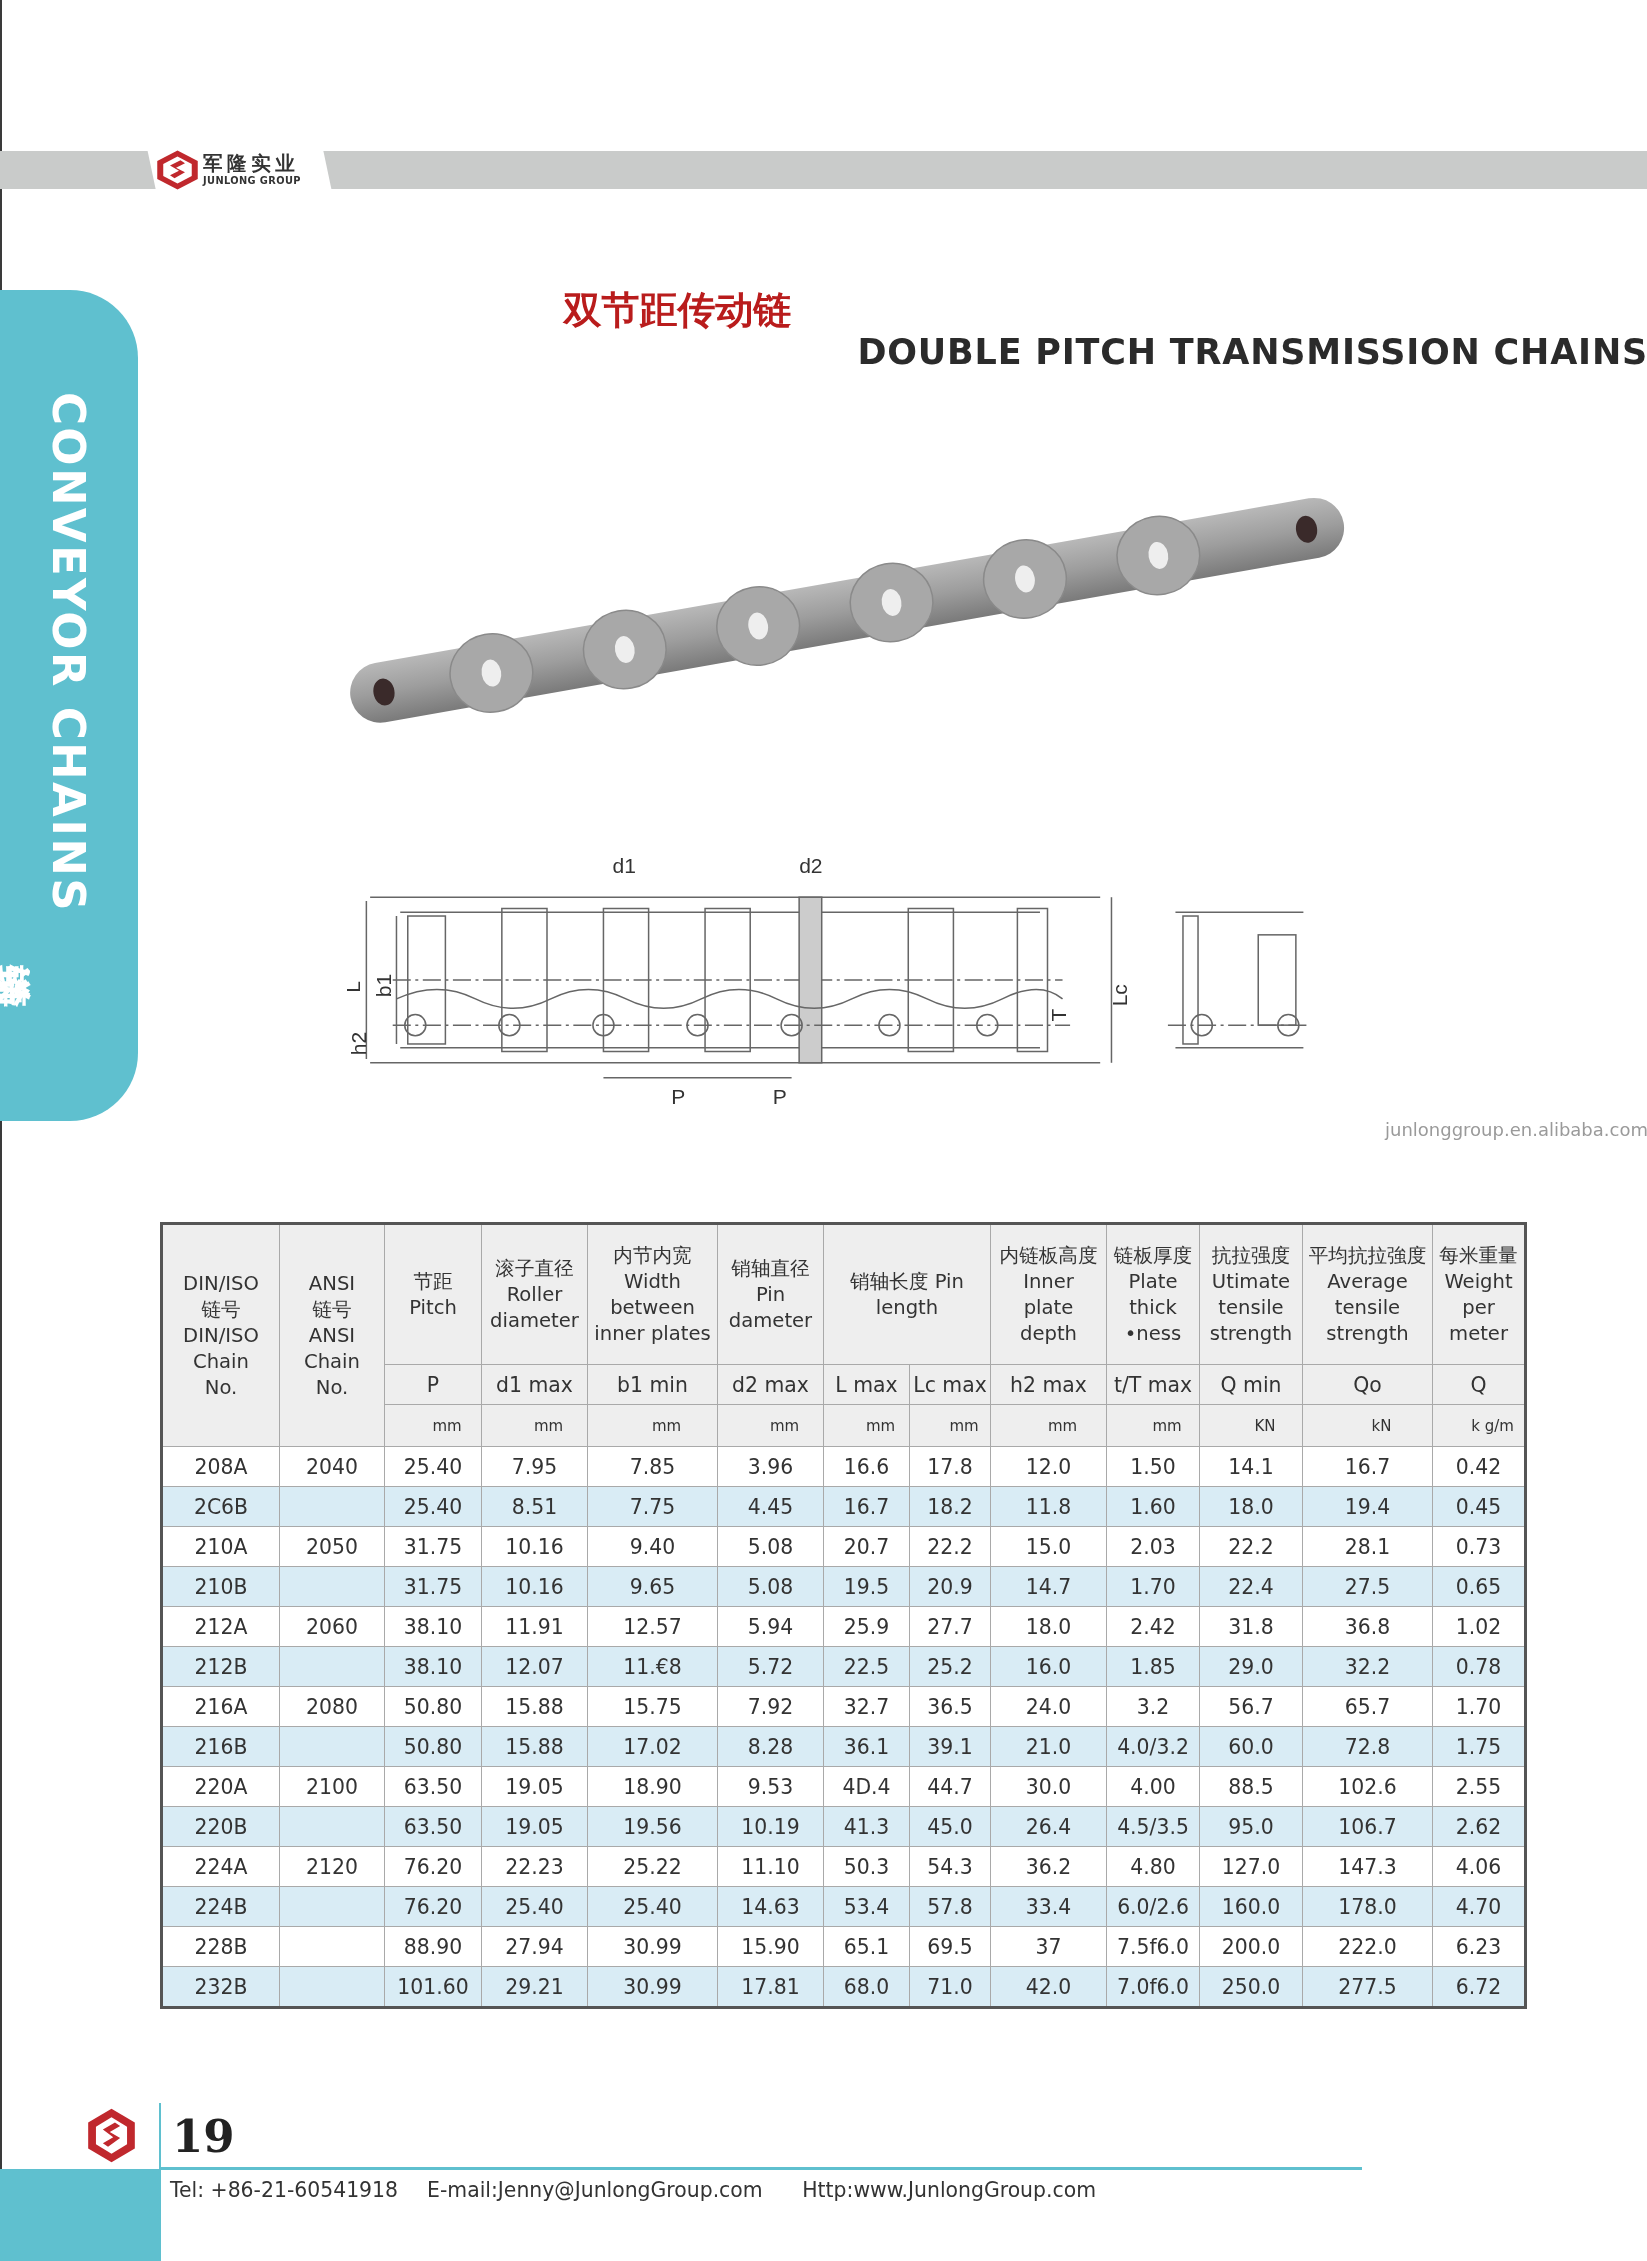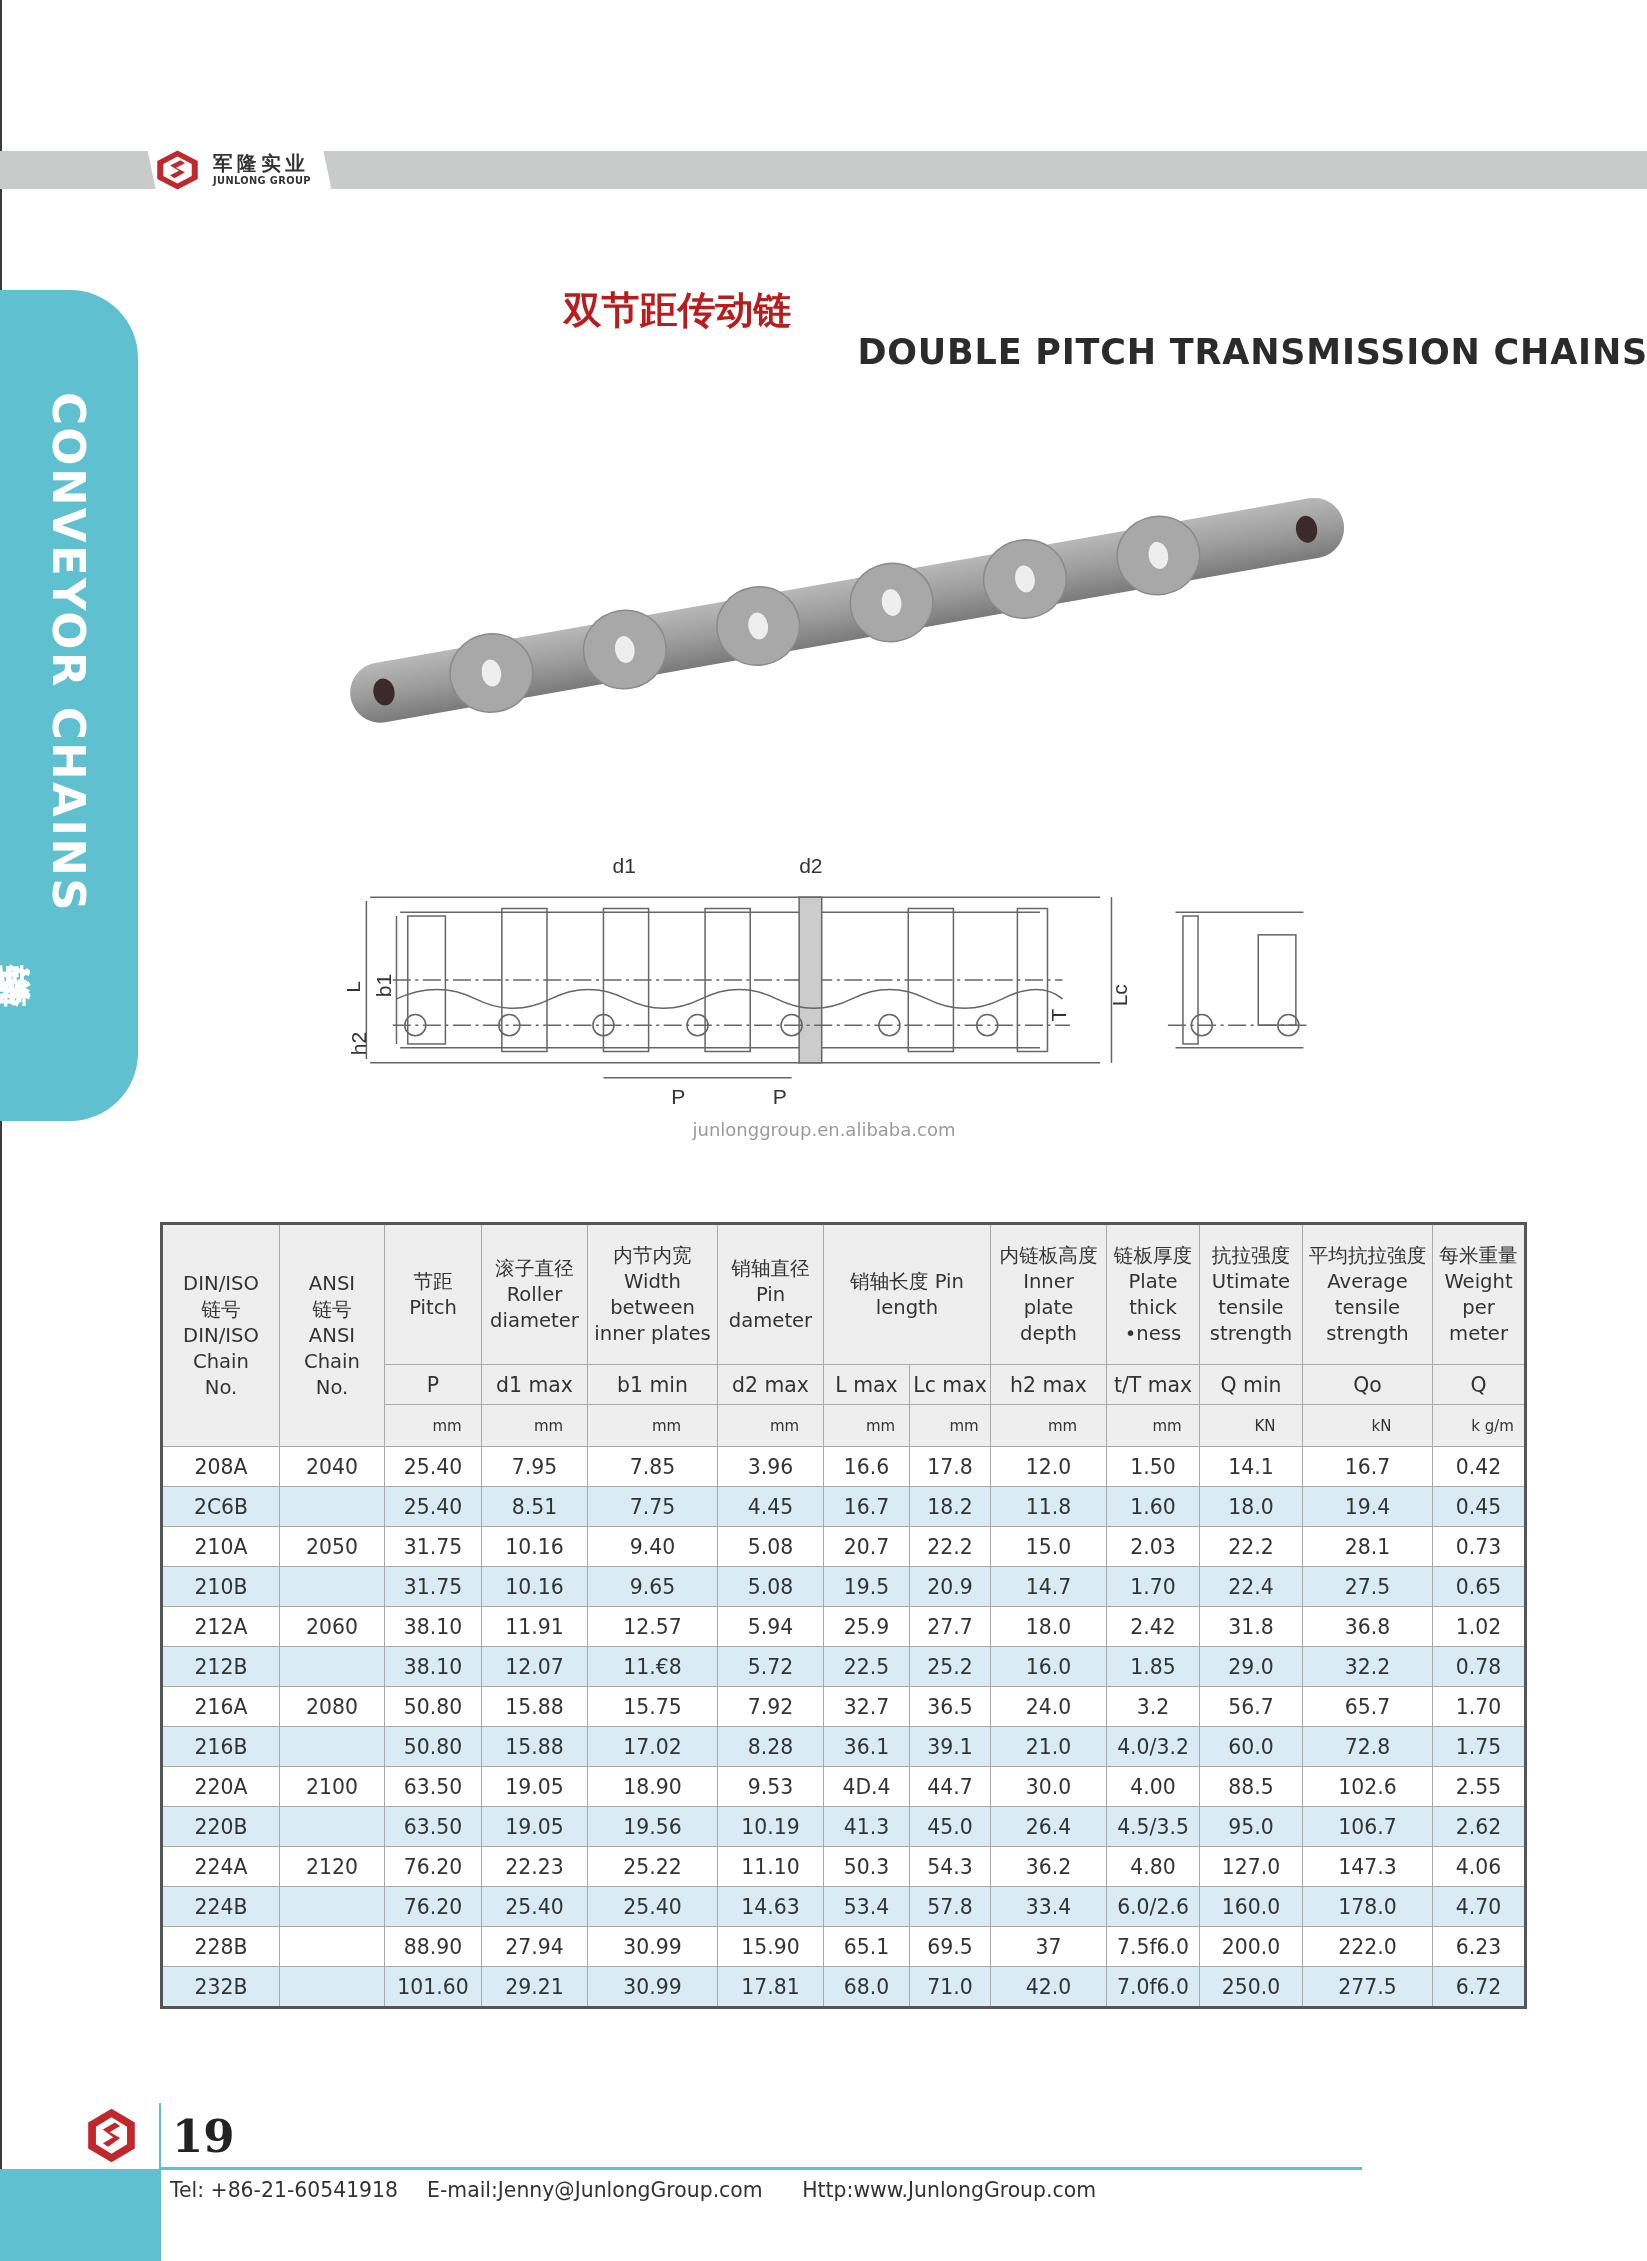--- a/index.html
+++ b/index.html
@@ -5,39 +5,39 @@
   html, body { margin:0; padding:0; }
   body { width:1648px; height:2261px; position:relative; background:#ffffff; overflow:hidden;
          font-family:"DejaVu Sans", "Liberation Sans", sans-serif; color:#333; }
   .abs { position:absolute; }
   .left-edge { left:0; top:0; width:2.3px; height:2261px; background:#3a3a3a; }
 
   
   .hdr-band { left:0; top:151px; width:1648px; height:38px; background:#c9cbca; }
   .hdr-gap { left:147px; top:148px; width:185px; height:44px; background:#fff;
              clip-path:polygon(0 0,95% 0,100% 100%,5% 100%); }
-  .logo-box { left:155px; top:148px; width:166px; height:44px; display:flex; align-items:center; gap:13px; }
+  .logo-box { left:155px; top:148px; width:166px; height:44px; display:flex; align-items:center; gap:3px; }
   .logo-text { display:flex; flex-direction:column; line-height:1; }
   .logo-cn { font-size:19.6px; font-weight:bold; color:#333; letter-spacing:4.5px; }
   .logo-en { font-size:9.8px; font-weight:bold; color:#333; letter-spacing:0.4px; margin-top:3px; }
 
   
   .side-tab { left:0; top:290px; width:138px; height:831px; background:#5fc0cf;
               border-radius:0 68px 68px 0; }
   .side-label { left:68px; top:392px; transform-origin:0 0; transform:rotate(90deg) translateY(-50%);
                 white-space:nowrap; color:#fff; font-size:45px; font-weight:bold; letter-spacing:2.3px; }
 
   
   .title-cn { left:0; width:1355px; top:285px; text-align:center; font-size:38px; font-weight:bold; color:#b91c1c; }
   .title-en { left:0; width:1648px; top:332px; text-align:right; font-size:35px; font-weight:bold; color:#2b2b2b; letter-spacing:0.8px; }
 
   
   .photo { left:332px; top:445px; width:1025px; height:301px; }
   .drawing { left:347px; top:837px; width:972px; height:286px; }
-  .watermark { left:0; width:1648px; top:1119px; text-align:center; font-size:18px; color:#9a9a9a; }
+  .watermark { left:0; width:1648px; top:1119px; text-align:right; font-size:18px; color:#9a9a9a; }
 
   
   table.spec { position:absolute; left:160px; top:1222px; width:1366px; border-collapse:collapse;
                border:3px solid #555; table-layout:fixed; }
   table.spec td, table.spec th { border:1.5px solid #a9a9a9; text-align:center; vertical-align:middle;
                font-weight:normal; color:#333; padding:0; }
   table.spec thead th { background:#eeeeee; font-size:19.6px; line-height:26px; }
   table.spec thead tr.r-main th { height:139px; }
   table.spec thead tr.r-sym th { height:39px; font-size:20.4px; }
   table.spec thead tr.r-unit th { height:41px; font-size:15px;padding-left:28px; }

